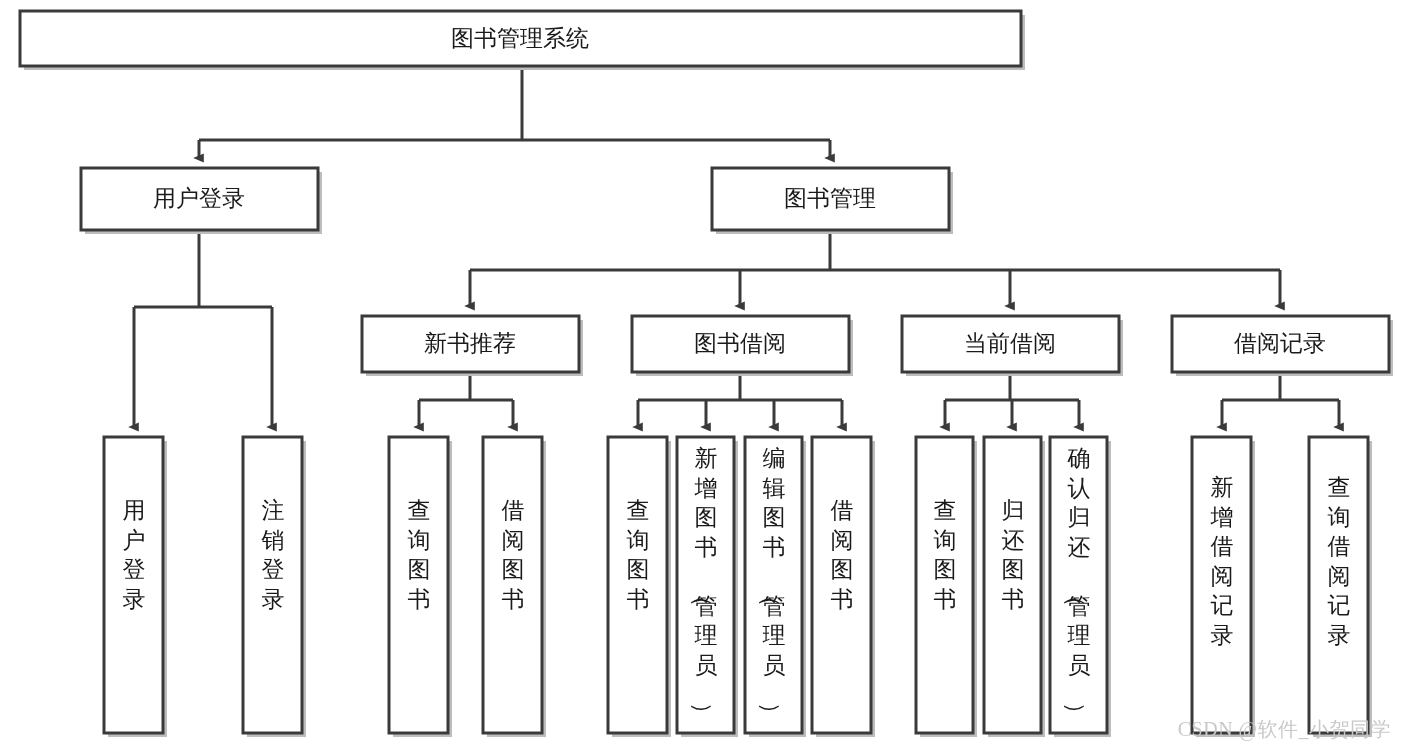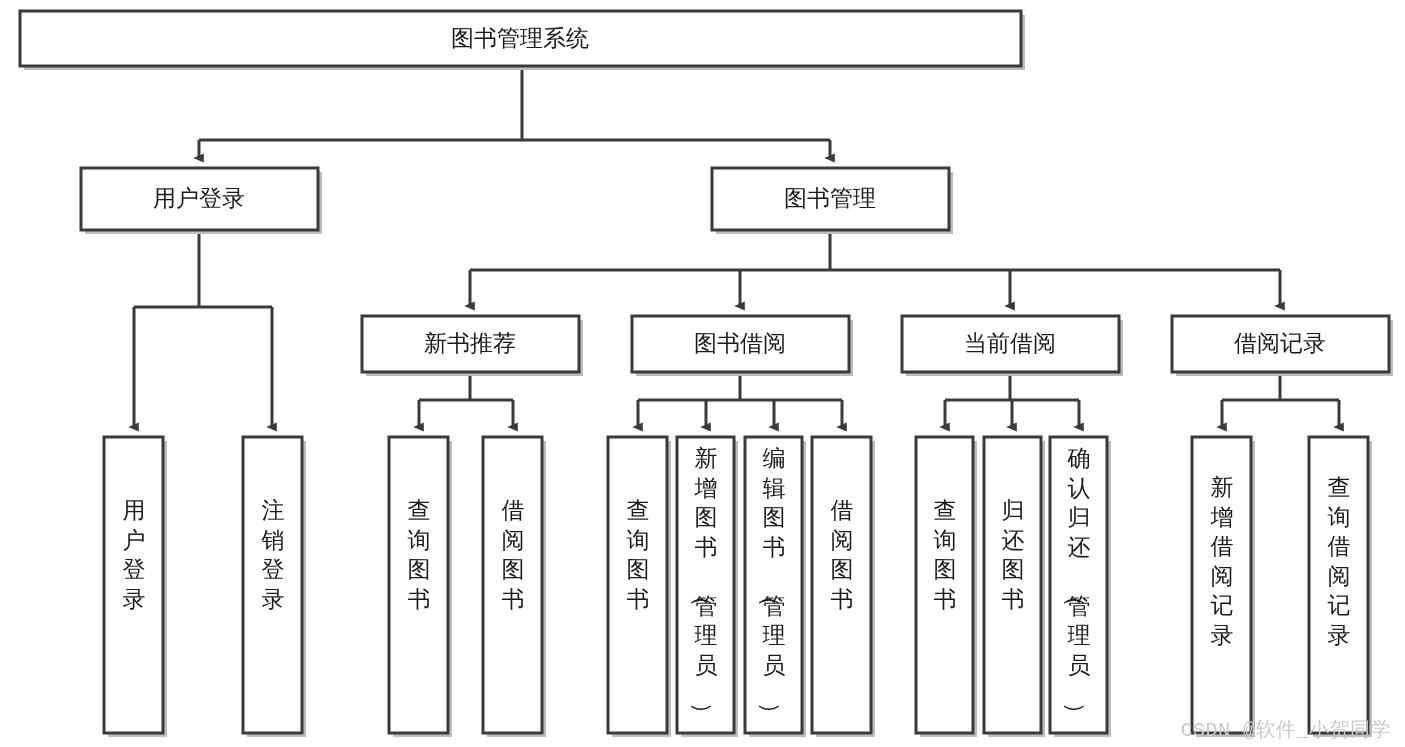--- a/index.html
+++ b/index.html
@@ -53,21 +53,21 @@
   .node-label-v {
     font-family: "Liberation Sans", "DejaVu Sans", sans-serif;
     font-size: 23px;
     fill: #1a1a1a;
     text-anchor: middle;
   }
   .watermark {
     position: absolute;
     right: 14px;
     bottom: 4px;
-    font-family: Liberation Mono, monospace;
+    font-family: Liberation Serif, serif;
     font-size: 20px;
     color: #c9c9c9;
     letter-spacing: 0.5px;
     white-space: nowrap;
     user-select: none;
     margin-left: 48px;
   }
 </style>
 </head>
 <body>

